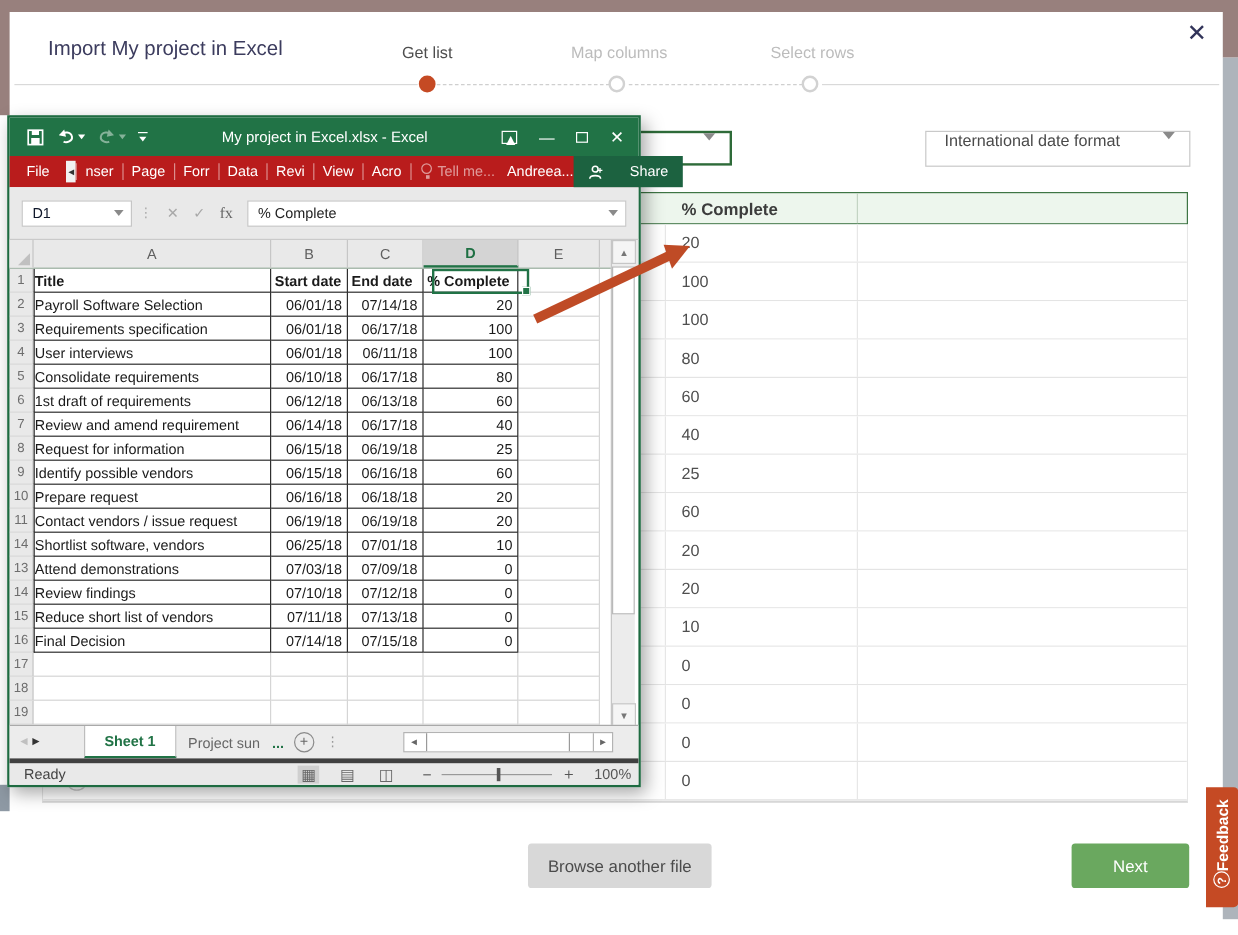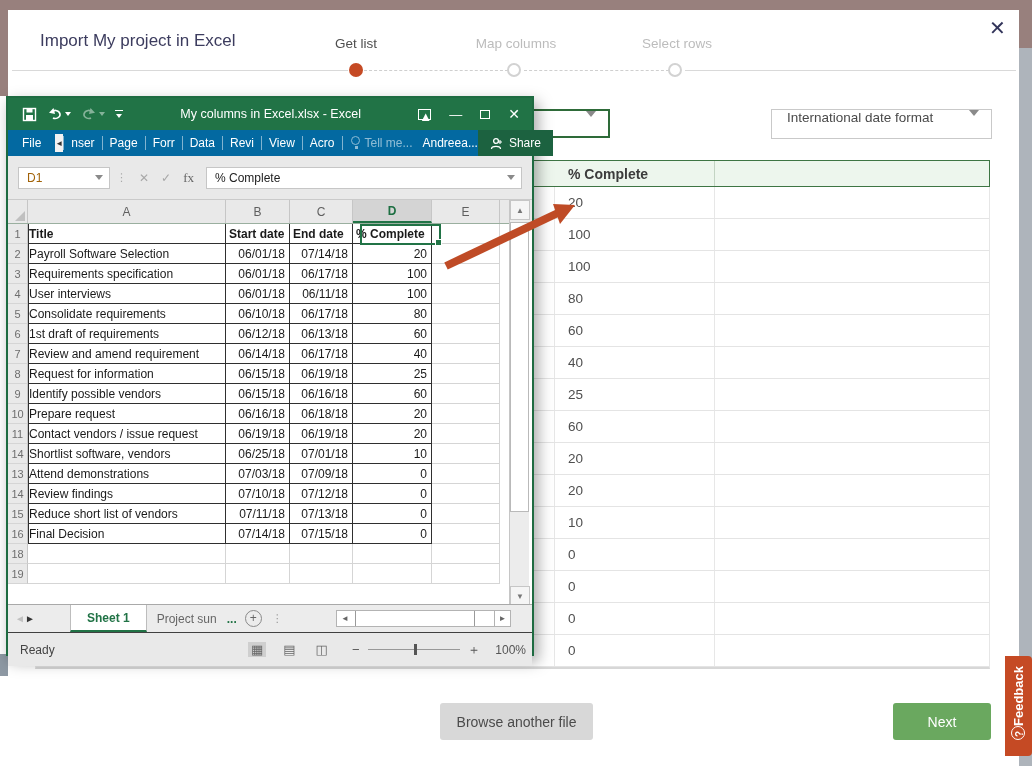--- a/index.html
+++ b/index.html
@@ -75,37 +75,37 @@
   .xl-qat .dd-mini{width:0;height:0;border-left:3px solid transparent;border-right:3px solid transparent;
                    border-top:4px solid #fff;margin-left:2px;}
   .faded{opacity:.45;}
   .xl-title{flex:1;text-align:center;font-size:12.5px;white-space:nowrap;overflow:hidden;}
   .xl-winbtns{display:flex;align-items:center;gap:18px;margin-right:4px;}
   .xl-winbtns span{color:#fff;font-size:13px;line-height:1;cursor:pointer;}
   .maxbox{display:inline-block;width:10px;height:9px;border:1px solid #fff;}
   .ribbonbox{display:inline-block;width:13px;height:11px;border:1px solid #fff;text-align:center;
              font-size:7px;line-height:9px;cursor:pointer;}
 
-  .xl-ribbon{height:26px;background:#0369a1;display:flex;align-items:center;color:#fff;font-size:12px;}
+  .xl-ribbon{height:26px;background:#b91c1c;display:flex;align-items:center;color:#fff;font-size:12px;}
   .xl-file{padding:0 14px 0 14px;cursor:pointer;}
   .tab-scroll{width:12px;height:18px;background:#f2f2f2;color:#333;font-size:8px;display:flex;
               align-items:center;justify-content:center;cursor:pointer;}
   .xl-tab{padding:0 7px;border-left:1px solid rgba(255,255,255,.5);white-space:nowrap;cursor:pointer;}
   .xl-tab:last-of-type{border-right:1px solid rgba(255,255,255,.5);}
   .tellme{display:flex;gap:5px;margin-left:8px;opacity:.55;white-space:nowrap;}
   .bulb{width:9px;height:9px;border:1px solid #fff;border-radius:50%;position:relative;}
   .bulb:after{content:"";position:absolute;left:3px;top:9px;width:3px;height:3px;background:#fff;}
   .account{margin-left:10px;white-space:nowrap;}
-  .share{margin-left:auto;height:100%;display:flex;align-items:center;gap:6px;background:#1c6240;
+  .share{margin-left:auto;height:100%;display:flex;align-items:center;gap:22px;background:#1c6240;
          padding:0 12px;cursor:pointer;white-space:nowrap;}
 
   .xl-formula{height:44px;background:#e9e9e9;display:flex;align-items:center;padding:0 10px;gap:6px;
               border-bottom:1px solid #cacaca;}
   .namebox{width:92px;height:22px;background:#fff;border:1px solid #c6c6c6;display:flex;align-items:center;}
-  .namebox .nb-val{padding-left:8px;font-size:12px;color:#a16207;flex:1;}
+  .namebox .nb-val{padding-left:8px;font-size:12px;color:#0f172a;flex:1;}
   .nb-caret{width:0;height:0;border-left:4px solid transparent;border-right:4px solid transparent;
             border-top:5px solid #8a8a8a;margin-right:6px;}
   .fdots{color:#aaa;font-size:11px;letter-spacing:0;}
   .fbtns{display:flex;align-items:center;gap:12px;color:#a8a8a8;font-size:12px;padding:0 6px;}
   .fx{font-family:"Liberation Serif",serif;color:#666;font-size:13px;}
   .fbar{flex:1;height:22px;background:#fff;border:1px solid #c6c6c6;display:flex;align-items:center;}
   .fbar .f-val{padding-left:8px;font-size:12px;color:#222;flex:1;}
 
   .xl-colheads{height:24px;display:flex;background:#e9e9e9;border-bottom:1px solid #9aaf9f;}
   .corner{width:20px;border-right:1px solid #c6c6c6;position:relative;background:#e9e9e9;}
@@ -155,21 +155,21 @@
             line-height:15px;text-align:center;margin-left:8px;cursor:pointer;}
   .tb-dots{color:#999;margin-left:10px;font-size:11px;}
   .hscroll{position:absolute;left:328px;top:5px;width:175px;height:17px;background:#fff;
            border:1px solid #b3b3b3;display:flex;align-items:center;}
   .hs-btn{width:16px;height:100%;font-size:8px;color:#666;display:flex;align-items:center;
           justify-content:center;cursor:pointer;}
   .hs-thumb{position:absolute;left:18px;width:120px;height:15px;background:#fff;
             border-left:1px solid #9a9a9a;border-right:1px solid #9a9a9a;cursor:grab;}
   .hs-btn.r{margin-left:auto;border-left:1px solid #b3b3b3;}
 
-  .xl-status{height:34px;background:#e9e9e9;border-top:1px solid #404040;display:flex;align-items:center;
+  .xl-status{height:22px;background:#e9e9e9;border-top:4px solid #404040;display:flex;align-items:center;
              font-size:12px;color:#444;position:relative;}
   .ready{padding-left:12px;}
   .views{position:absolute;left:240px;display:flex;gap:14px;font-size:13px;color:#666;}
   .views .v{cursor:pointer;padding:0 3px;}
   .views .v.sel{background:#cfcfcf;}
   .zoomctl{position:absolute;left:344px;right:6px;display:flex;align-items:center;font-size:13px;color:#555;}
   .ztrack{width:92px;height:1px;background:#999;margin:0 8px;position:relative;}
   .zthumb{position:absolute;left:46px;top:-5px;width:3px;height:11px;background:#555;cursor:grab;}
   .zpct{margin-left:auto;font-size:12px;}
 </style>
@@ -394,21 +394,21 @@
             <path d="M11.5 5.5 C10 2.5, 4 2.5, 3 7 C2.4 10.5, 7.5 12.5, 10 11" fill="none" stroke="#fff" stroke-width="1.6"></path>
             <path d="M9.5 1 L14 5.8 L8 7 Z" fill="#fff"></path>
           </svg>
           <span class="dd-mini"></span>
         </span>
         <span style="display:flex;flex-direction:column;align-items:center;line-height:3px;">
           <span style="width:8px;border-top:1px solid #fff;margin-bottom:3px;"></span>
           <span class="dd-mini" style="margin:0;"></span>
         </span>
       </div>
-      <span class="xl-title">My columns in Excel.xlsx - Excel</span>
+      <span class="xl-title">My project in Excel.xlsx - Excel</span>
       <div class="xl-winbtns">
         <span class="ribbonbox">▲</span>
         <span>—</span>
         <span class="maxbox"></span>
         <span style="font-size:14px;">✕</span>
       </div>
     </div>
 
     <div class="xl-ribbon">
       <span class="xl-file">File</span>
@@ -607,20 +607,28 @@
             <span class="gc ca dk dk1">Final Decision</span>
             <span class="gc cb dk">07/14/18</span>
             <span class="gc cc dk">07/15/18</span>
             <span class="gc cd dk">0</span>
             <span class="gc ce"></span>
           </div>
         </span>
       <span>
         
       
+          <div class="grow">
+            <span class="rnum">17</span>
+            <span class="gc ca"></span>
+            <span class="gc cb"></span>
+            <span class="gc cc"></span>
+            <span class="gc cd"></span>
+            <span class="gc ce"></span>
+          </div>
         
           <div class="grow">
             <span class="rnum">18</span>
             <span class="gc ca"></span>
             <span class="gc cb"></span>
             <span class="gc cc"></span>
             <span class="gc cd"></span>
             <span class="gc ce"></span>
           </div>
         

